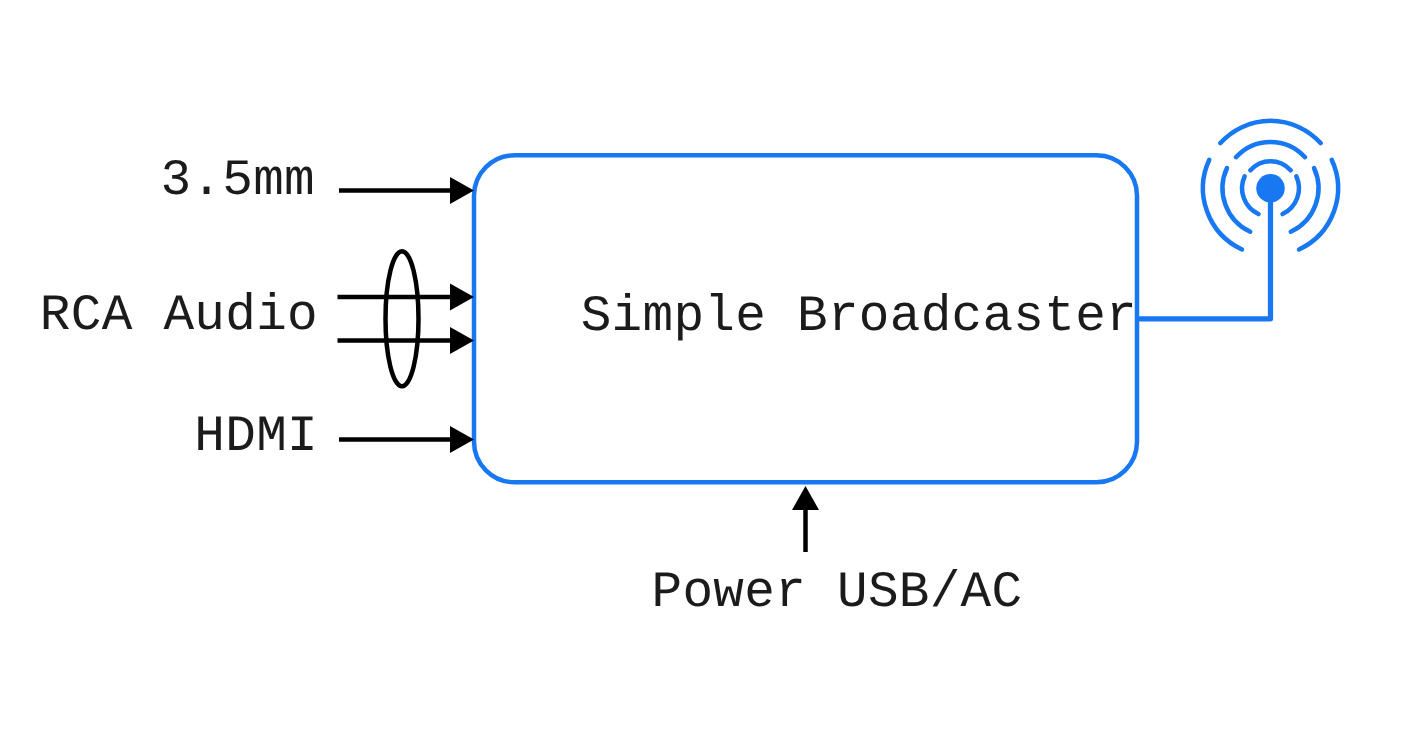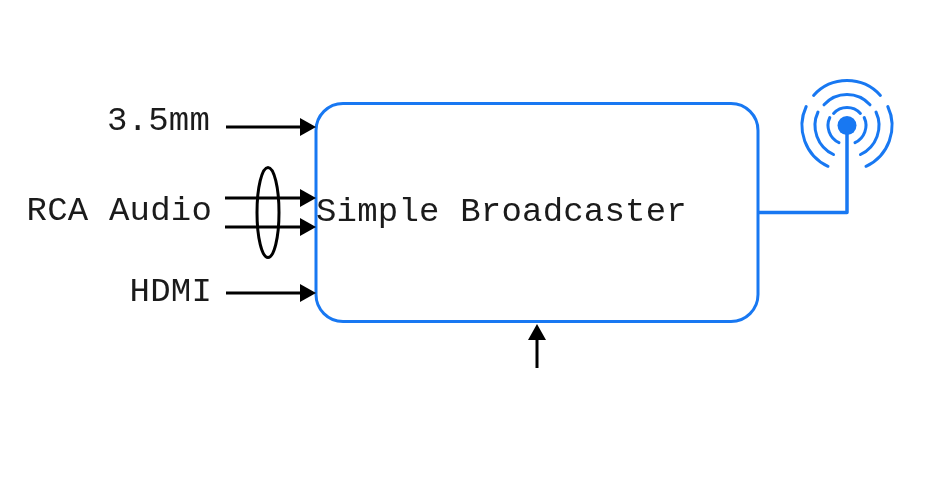--- a/index.html
+++ b/index.html
@@ -25,21 +25,21 @@
     letter-spacing: 0.2px;
   }
   .label.right-al { text-align: right; }
   #lbl-35mm  { right: 739px; top: 101px; }
   #lbl-rca   { right: 737px; top: 191px; }
   #lbl-hdmi  { right: 737px; top: 272px; }
   #lbl-power { left: 558px;  top: 376px; transform: translateX(-50%); }
   #node-title {
     position: absolute;
     left: 316px; top: 192px; width: 442px;
-    text-align: left;
+    text-align: right;
     font-size: 34px;
     line-height: 40px;
     color: #1b1b1b;
     letter-spacing: 0.2px;
   }
 </style>
 </head>
 <body>
 
 <div class="canvas">
@@ -92,16 +92,17 @@
       <path d="M887.8 106.5 A45 45 0 0 1 866.0 166.3"></path>
     </g>
   </svg>
 
   <div class="label right-al" id="lbl-35mm">3.5mm</div>
 
   <div class="label right-al" id="lbl-hdmi">HDMI</div>
 
   <div class="label right-al" id="lbl-rca">RCA Audio</div>
 
+  <div class="label" id="lbl-power">Power USB/AC</div>
 
   <div id="node-title">Simple Broadcaster</div>
 
 </div>
 
 </body></html>

